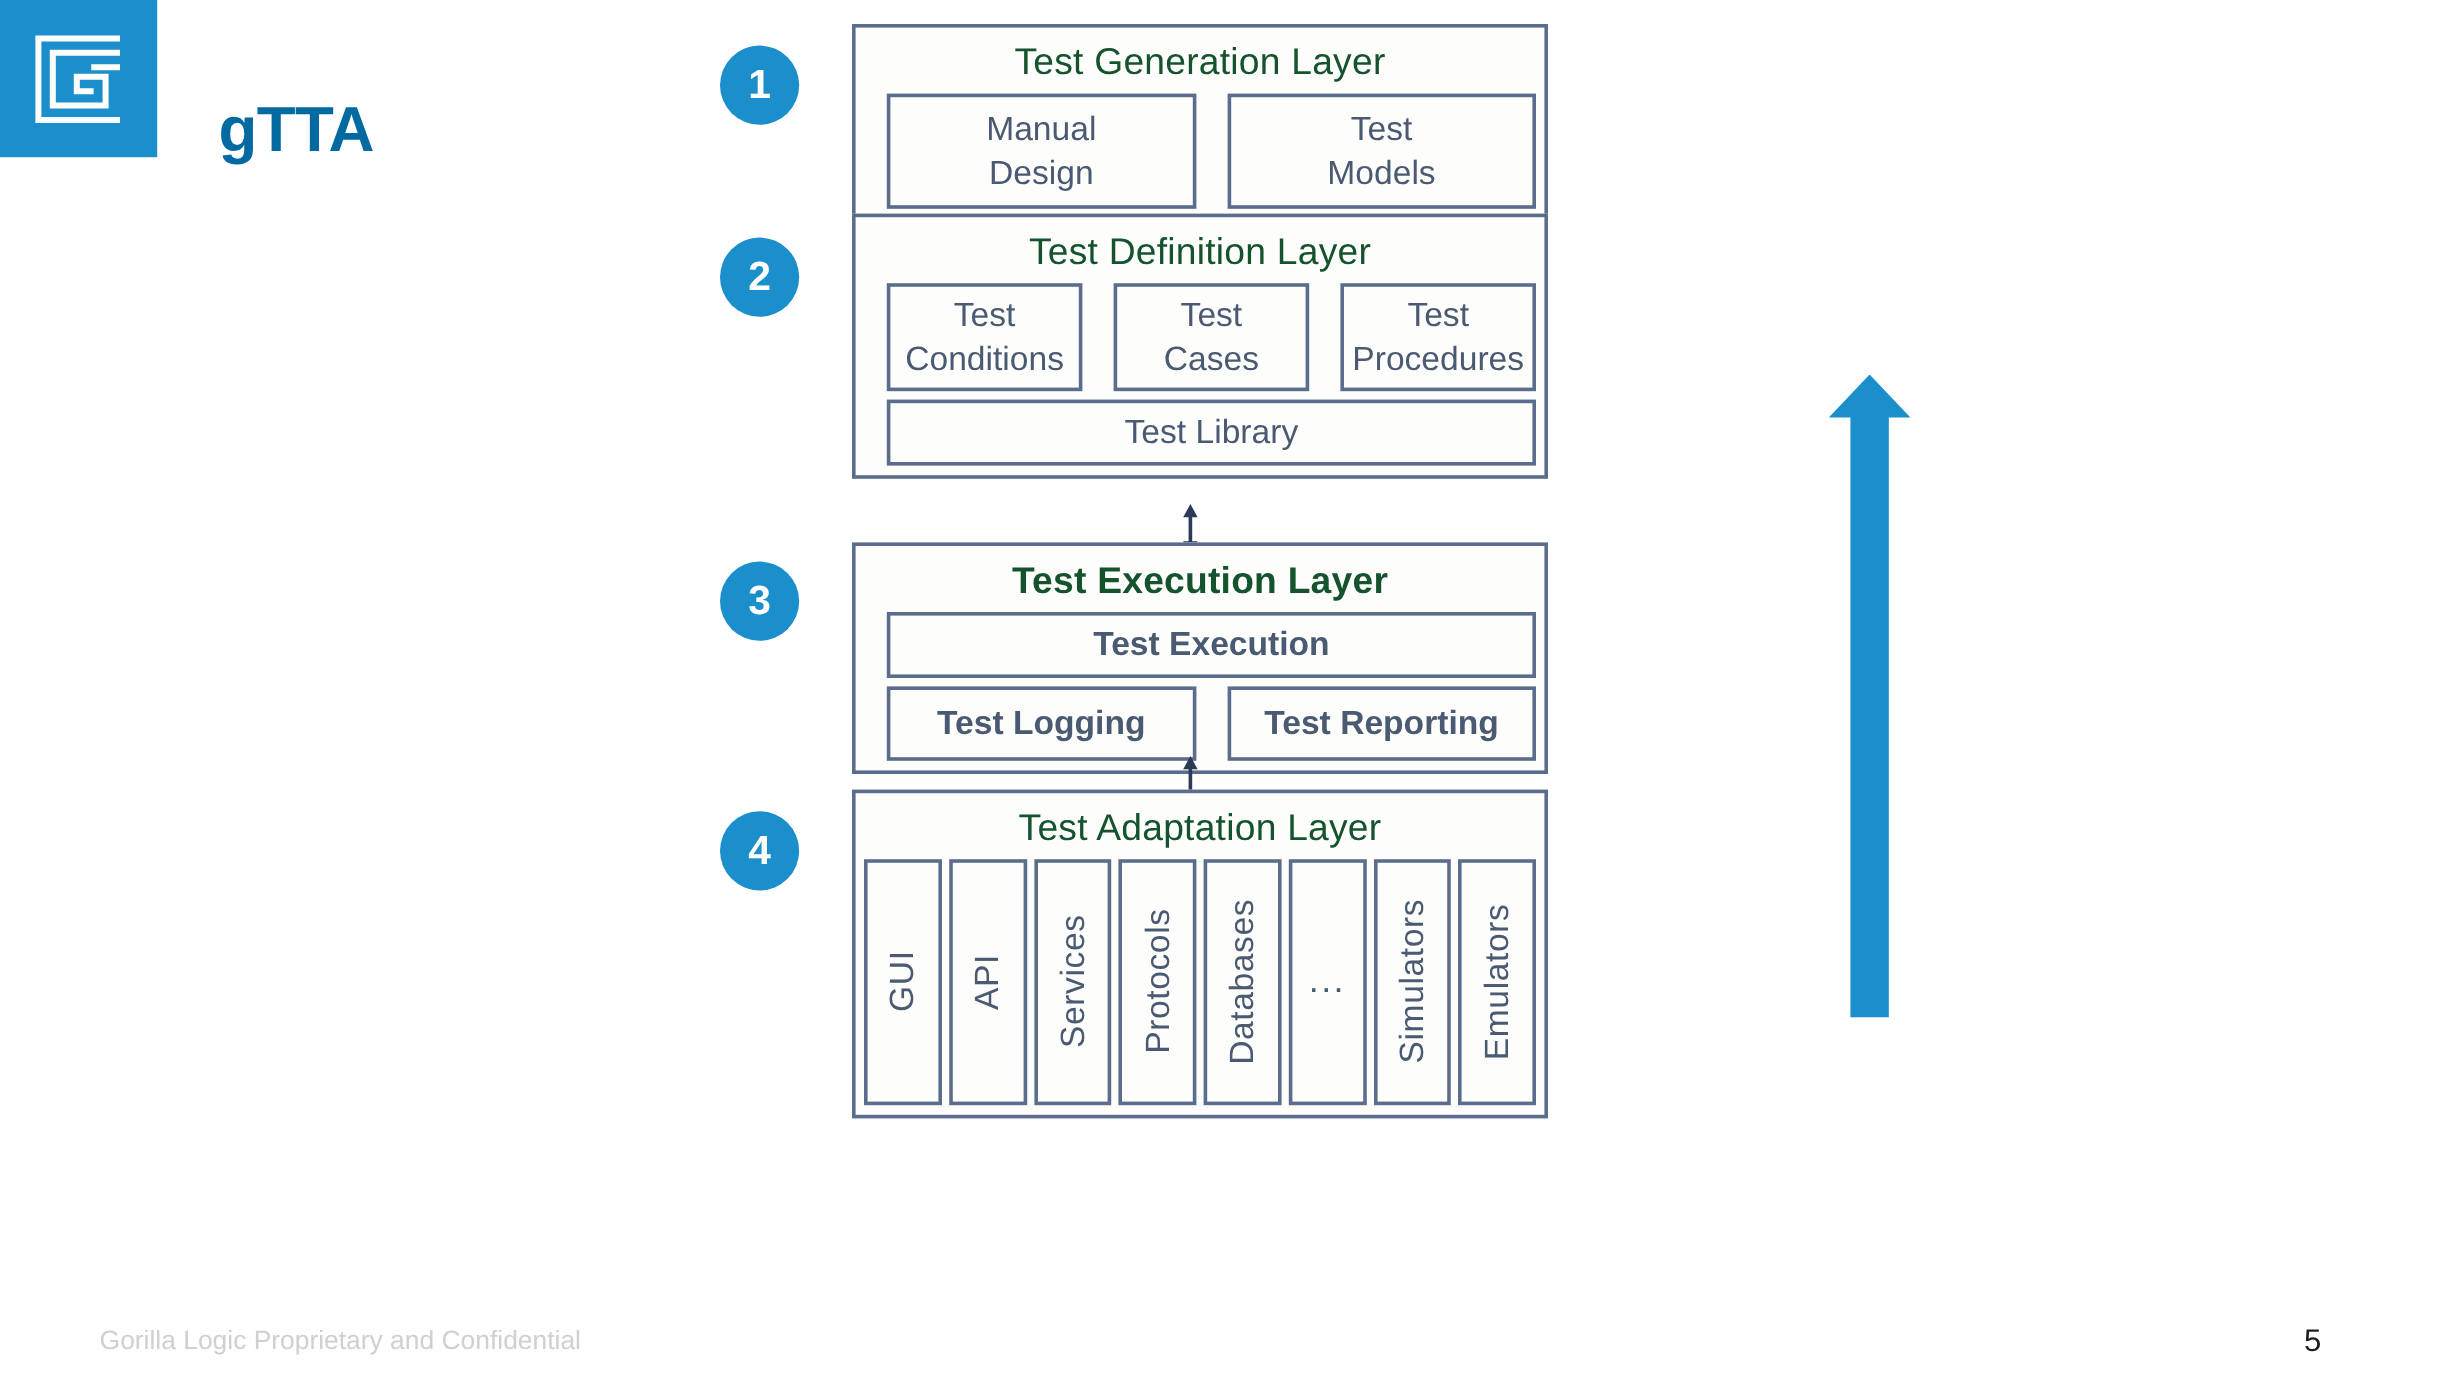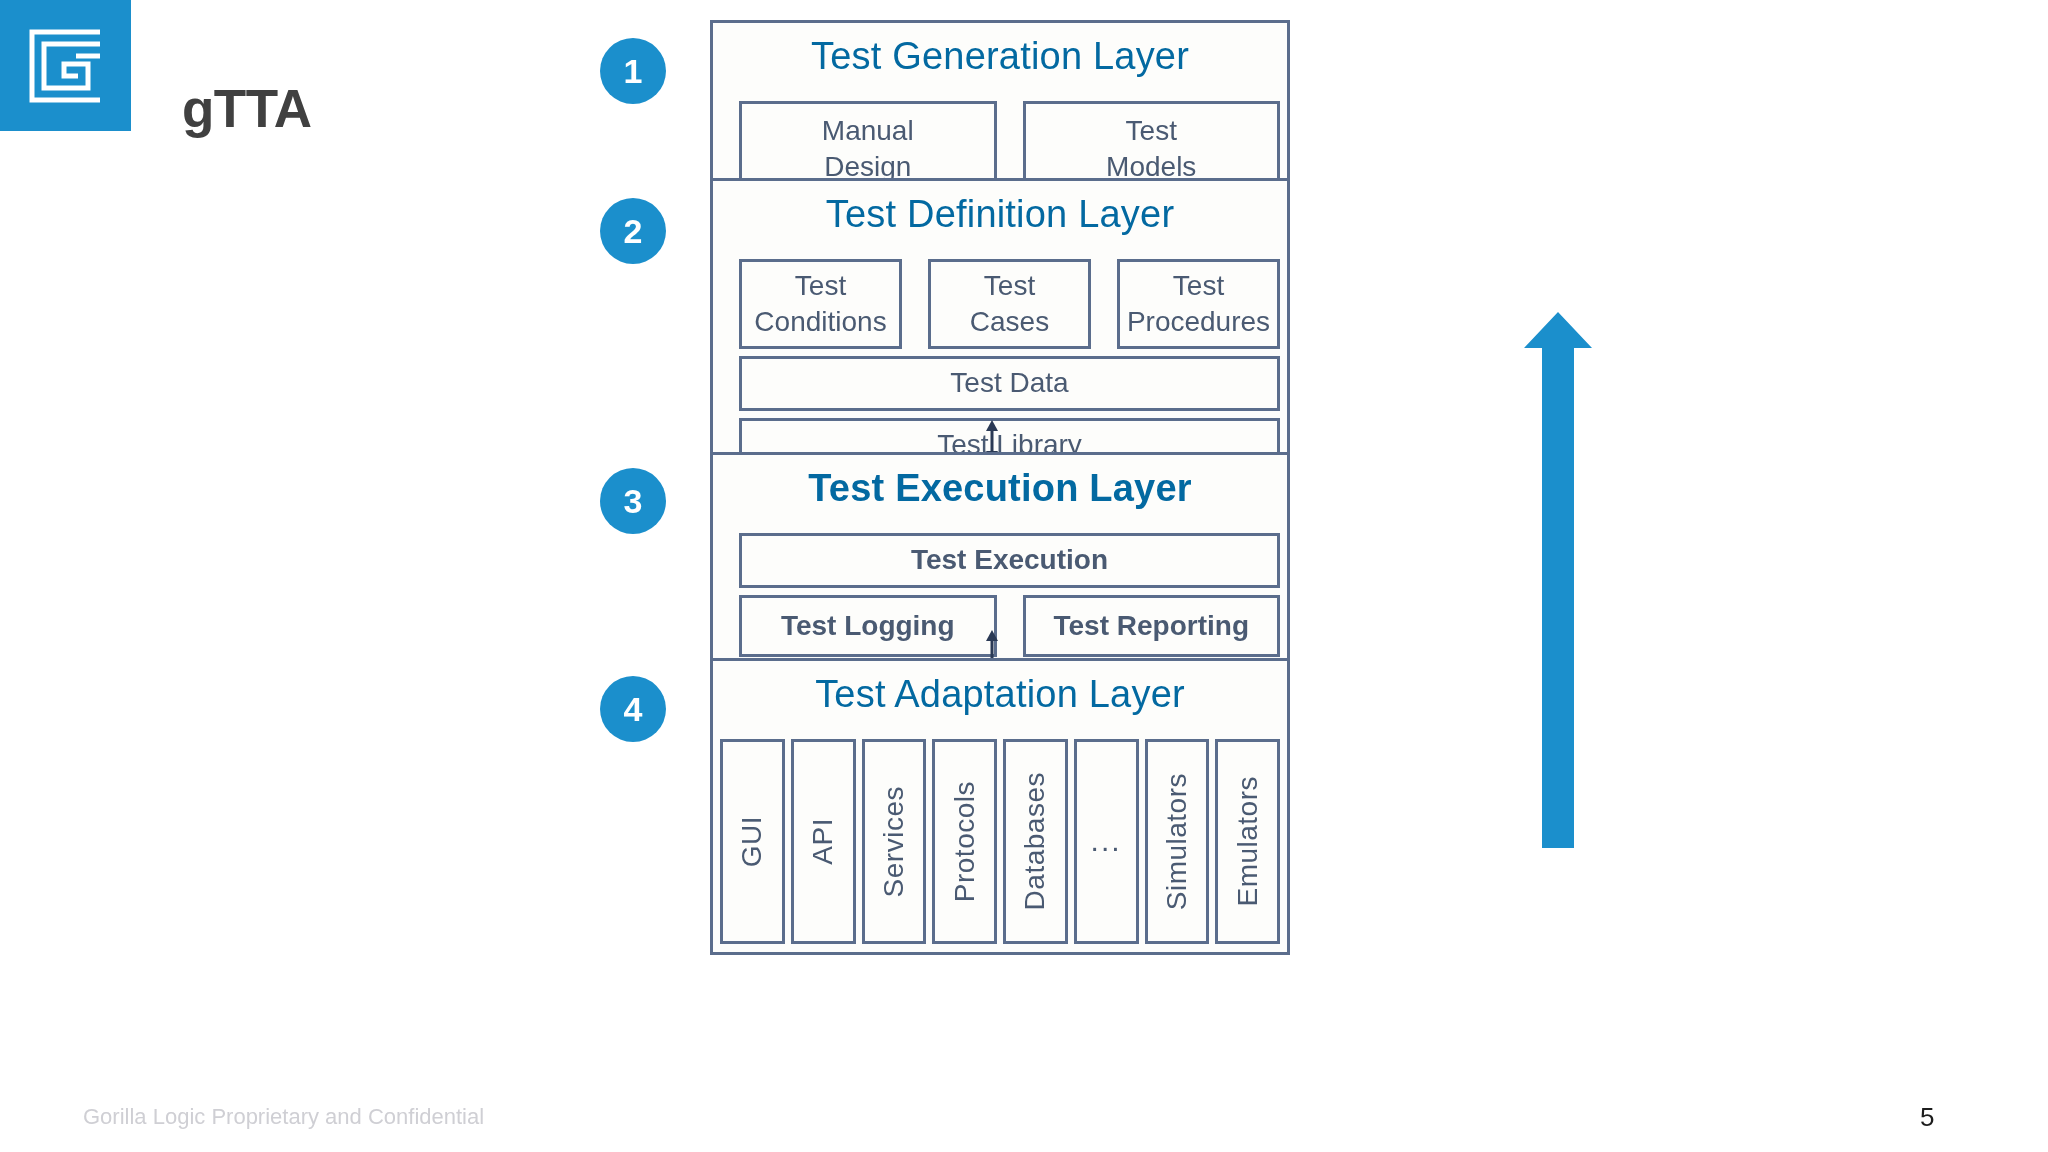--- a/index.html
+++ b/index.html
@@ -25,21 +25,21 @@
     background: #1b8fcc;
   }
   #brand-logo svg { display: block; }
 
   #deck-title {
     position: absolute;
     left: 182px;
     top: 78px;
     font-size: 53px;
     font-weight: bold;
-    color: #404040;
+    color: #0369a1;
     letter-spacing: -0.5px;
     white-space: nowrap;
   }
 
   
   #diagram {
     position: absolute;
     left: 600px;
     top: 20px;
     width: 690px;
@@ -55,25 +55,25 @@
 
   .layer-outer {
     border: 3px solid #5b6d8c;
     background: #fdfdfb;
     box-sizing: border-box;
     padding: 6px 7px 8px 7px;
   }
 
   .layer-title {
     text-align: center;
-    color: #0369a1;
-    font-size: 38px;
+    color: #14532d;
+    font-size: 31px;
     line-height: 1.18;
     letter-spacing: 0.2px;
-    padding: 5px 0 22px 0;
+    padding: 5px 0 7px 0;
     white-space: nowrap;
   }
 
   .row {
     display: flex;
     gap: 7px;
   }
   .row + .row { margin-top: 7px; }
 
   .cell {
@@ -221,23 +221,20 @@
       <div class="layer-title">Test Definition Layer</div>
       <div class="row">
         <div class="cell" style="flex:1 1 0;height:90px;">Test
 Conditions</div>
         <div class="cell" style="flex:1 1 0;height:90px;">Test
 Cases</div>
         <div class="cell" style="flex:1 1 0;height:90px;">Test
 Procedures</div>
       </div>
       <div class="row">
-        <div class="cell" style="flex:1 1 0;height:55px;">Test Data</div>
-      </div>
-      <div class="row">
         <div class="cell" style="flex:1 1 0;height:55px;">Test Library</div>
       </div>
     </div>
   </div>
 
   <div class="connector" style="top:400px;">
     <svg width="18" height="42" viewBox="0 0 18 42">
       <line x1="9" y1="4" x2="9" y2="38" stroke="#2b3a55" stroke-width="3"></line>
       <polygon points="9,0 15,11 3,11" fill="#2b3a55"></polygon>
       <polygon points="9,42 15,31 3,31" fill="#2b3a55"></polygon>

